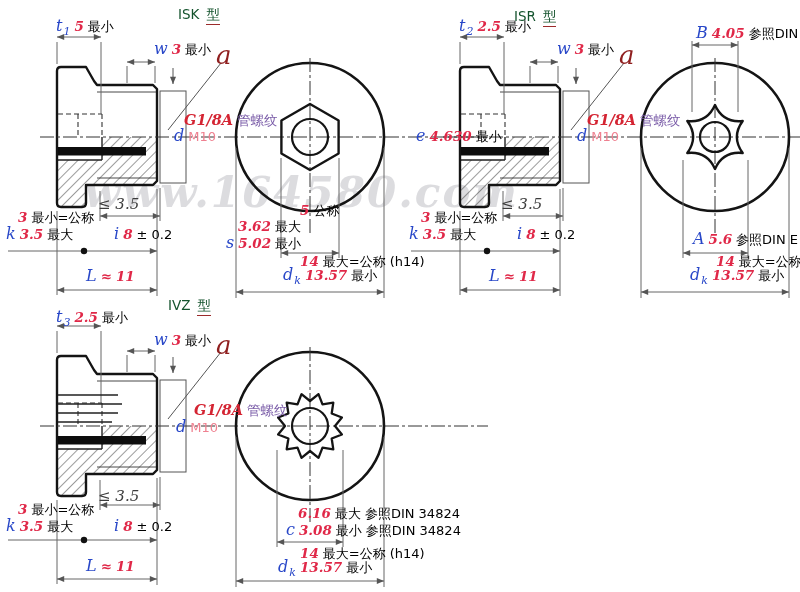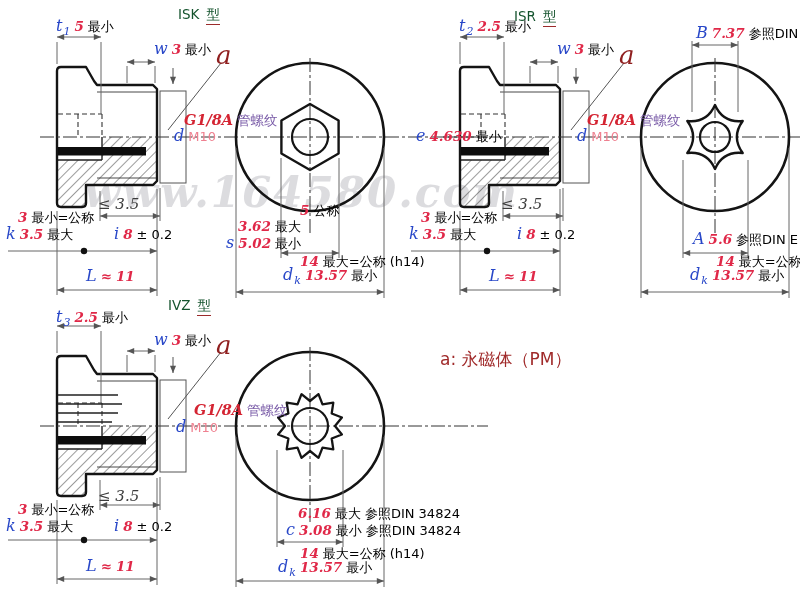--- a/index.html
+++ b/index.html
@@ -187,21 +187,21 @@
       <span class="ttl tu">型</span>
 </span>
 <span class="lab" style="left:557px;top:39px">
   <span class="bl">w</span>
   <span class="rv">3</span>
   <span class="gq">最小</span>
 </span>
 <span class="lab ao" style="left:619px;top:40px">a</span>
 <span class="lab" style="left:696px;top:23px">
   <span class="bl">B</span>
-  <span class="rv">7.37</span>
+  <span class="rv">4.05</span>
   <span class="gq">参照DIN</span>
 </span>
 <span class="lab" style="left:587px;top:111px">
   <span class="gr">G1/8A</span>
   <span class="pp">管螺纹</span>
 </span>
 <span class="lab" style="left:577px;top:126px">
   <span class="bl">d</span>
   <span class="pk">M10</span>
 </span>
@@ -301,15 +301,14 @@
   <span class="gq">最大=公称</span>
   <span class="gq">(h14)</span>
 </span>
 <span class="lab" style="left:278px;top:557px">
   <span class="bl">d</span>
       <span class="bl sb">k</span>
   <span class="rv">13.57</span>
   <span class="gq">最小</span>
 </span>
 
-<span class="lab nt" style="left:440px;top:348px">a: 永磁体（PM）</span>
 
 </div>
 
 </body></html>

